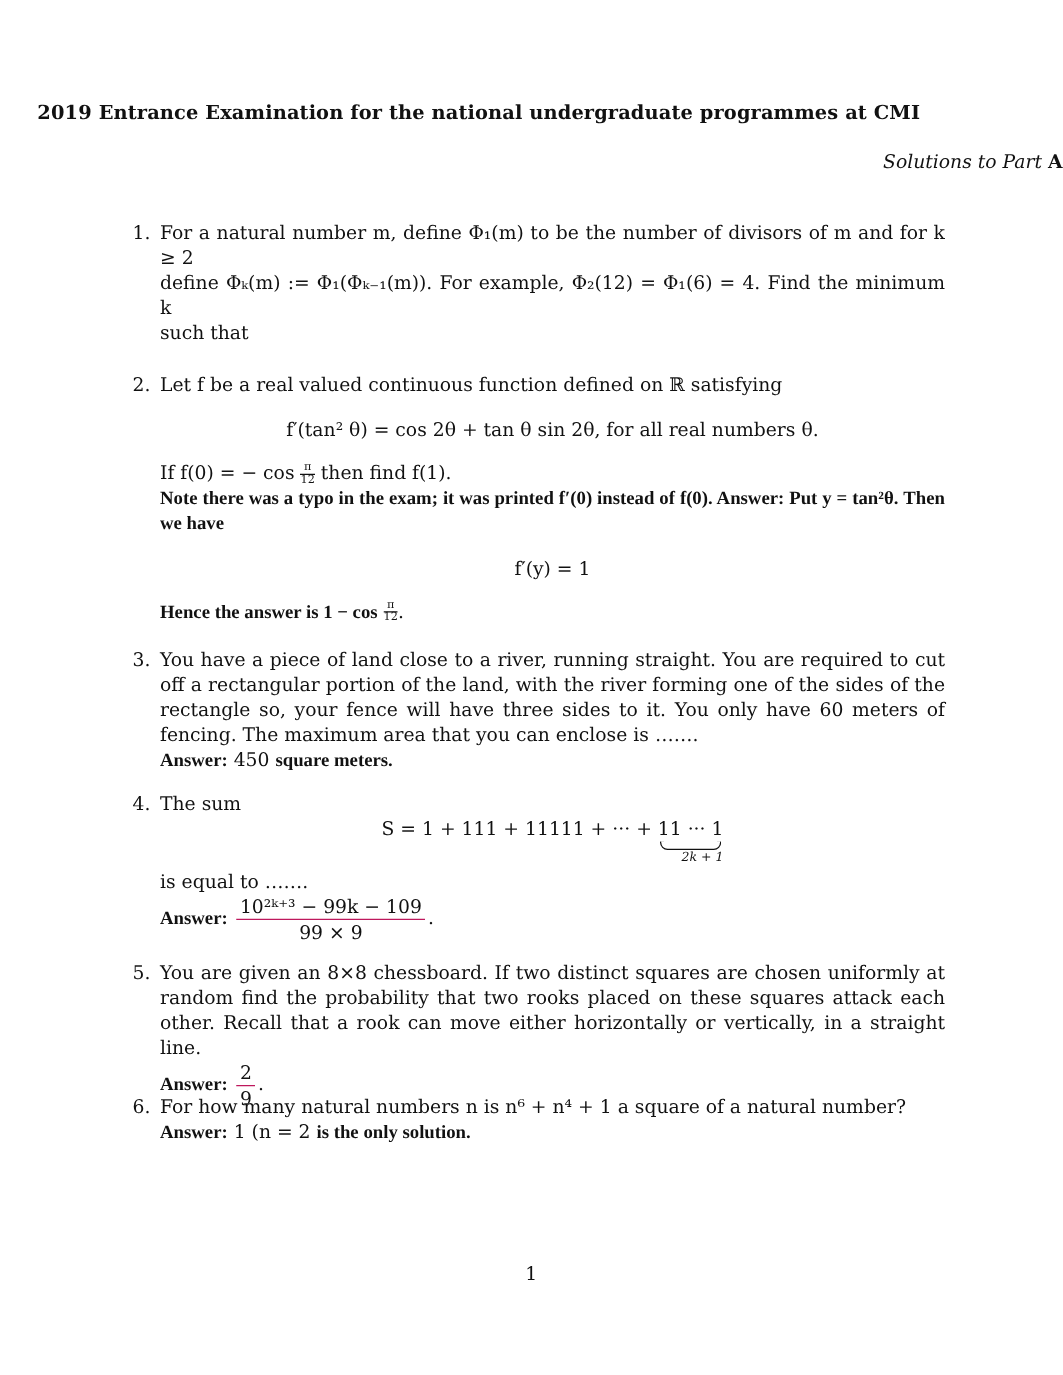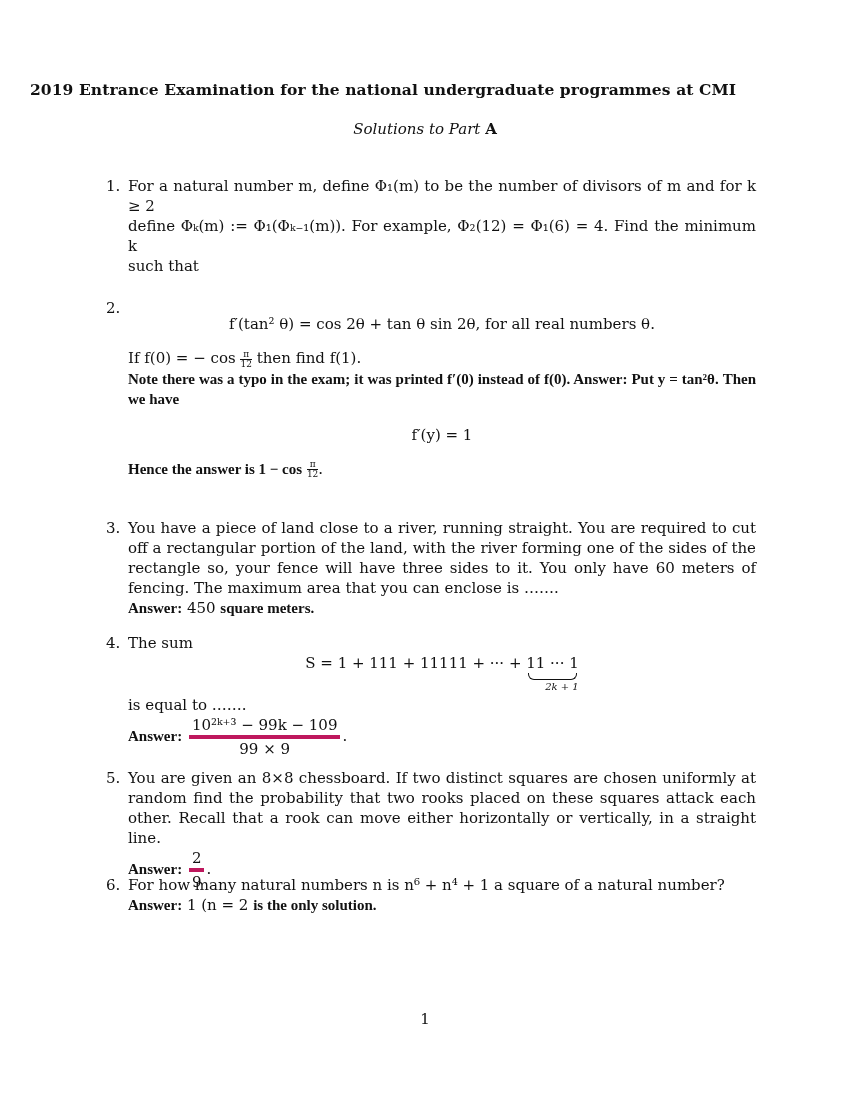--- a/index.html
+++ b/index.html
@@ -1,30 +1,30 @@
 <!DOCTYPE html>
 <html><head>
 <meta charset="utf-8">
 <style>
   html, body { margin: 0; padding: 0; background: #ffffff; }
   body { width: 850px; height: 1100px; position: relative; overflow: hidden;
          font-family: "DejaVu Serif", "Liberation Serif", serif; color: #111; }
   .page { position: absolute; left: 0; top: 0; width: 850px; height: 1100px; }
   .title { position: absolute; top: 80px; left: 0; width: 766px; text-align: center;
            font-size: 15.5px; font-weight: bold; letter-spacing: 0.1px; }
-  .subtitle { position: absolute; top: 120px; left: 0; width: 850px; text-align: center;
+  .subtitle { position: absolute; top: 120px; left: 0; width: 850px; text-align: right;
               font-size: 15px; font-style: italic; }
   .subtitle b { font-style: normal; }
   .item { position: absolute; left: 106px; width: 650px; font-size: 15px; line-height: 20px; }
   .num { position: absolute; left: 0; top: 0; }
   .body { margin-left: 22px; text-align: justify; }
   .disp { text-align: center; margin: 8px 0; }
   .ans { font-weight: bold; font-family: "Liberation Serif", serif; }
   .frac { display: inline-block; vertical-align: middle; text-align: center; margin: 0 2px; }
-  .frac .n { display: block; border-bottom: 4px solid #be185d; padding: 0 3px; }
+  .frac .n { display: block; border-bottom: 1px solid #be185d; padding: 0 3px; }
   .frac .d { display: block; padding: 0 3px; }
   .sfrac { display: inline-block; vertical-align: middle; text-align: center; font-size: 9px; line-height: 9px; }
   .sfrac .n { display: block; border-bottom: 1px solid #111; }
   .underbrace { display: inline-block; text-align: center; vertical-align: top; }
   .ub-brace { display: block; height: 6px; border: 1.5px solid #111; border-top: none;
               border-radius: 0 0 6px 6px; margin: 0 2px; }
   .ub-label { display: block; font-size: 10px; line-height: 14px; font-style: italic; text-align: right; }
   .pagenum { position: absolute; top: 1010px; left: 0; width: 850px; text-align: center; font-size: 15px; }
 </style>
 </head>
@@ -43,20 +43,21 @@
     <div class="body">
       <div>For a natural number m, define Φ₁(m) to be the number of divisors of m and for k ≥ 2</div>
       <div>define Φₖ(m) := Φ₁(Φₖ₋₁(m)). For example, Φ₂(12) = Φ₁(6) = 4. Find the minimum k</div>
       <div>such that</div>
     </div>
   </div>
 
   <div class="item" style="top:298px;">
     <span class="num">2.</span>
     <div class="body">
+      <div>Let f be a real valued continuous function defined on ℝ satisfying</div>
       <div class="disp" style="margin:16px 0 14px 0;">f′(tan² θ) = cos 2θ + tan θ sin 2θ,  for all real numbers θ.</div>
       <div>
         <span>If f(0) = − cos</span>
         <span class="sfrac"><span class="n">π</span><span class="d">12</span></span>
         <span>then find f(1).</span>
       </div>
       <div class="ans">Note there was a typo in the exam; it was printed f′(0) instead of f(0). Answer: Put y = tan²θ. Then we have</div>
       <div class="disp" style="margin:16px 0 14px 0;">f′(y) = 1</div>
       <div>
         <span class="ans">Hence the answer is 1 − cos</span>

